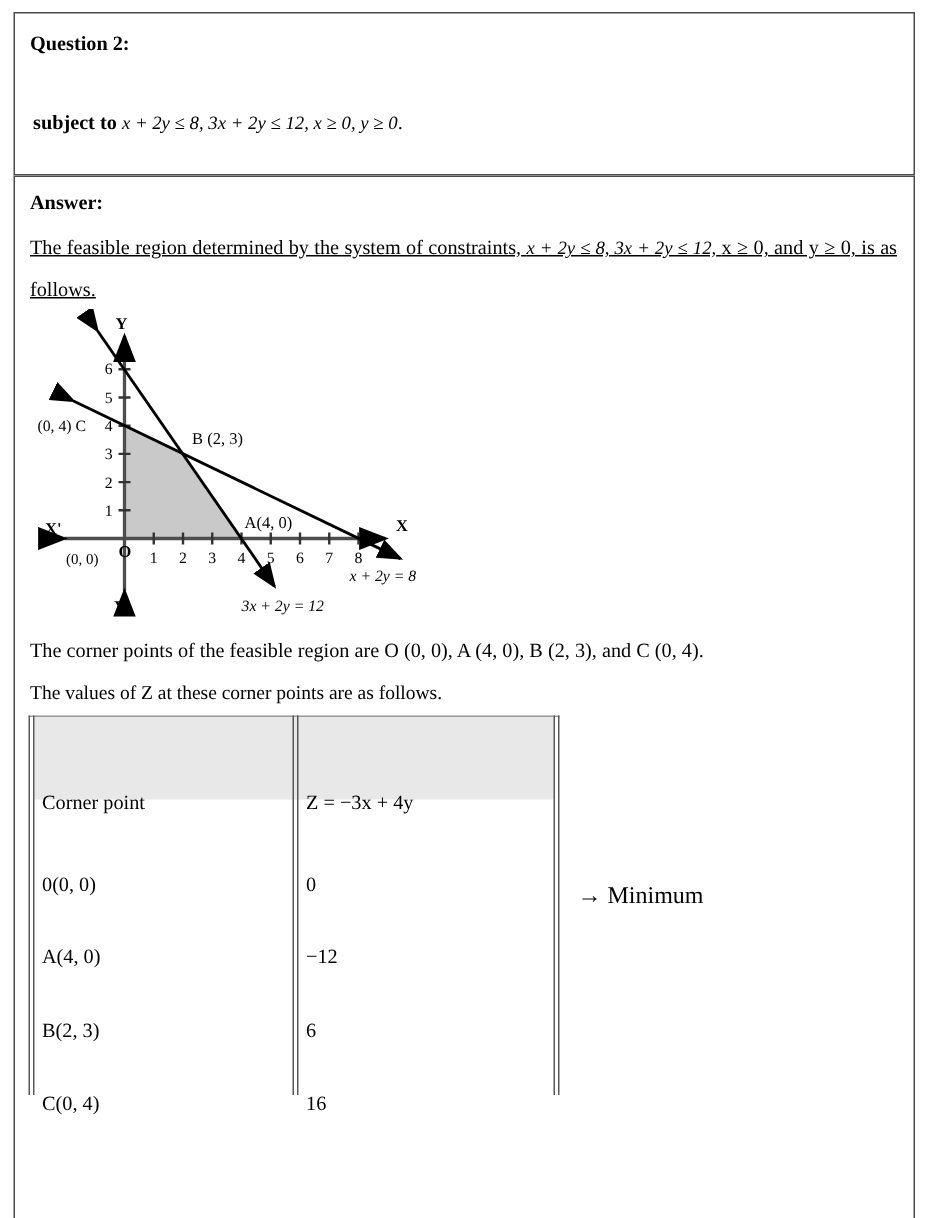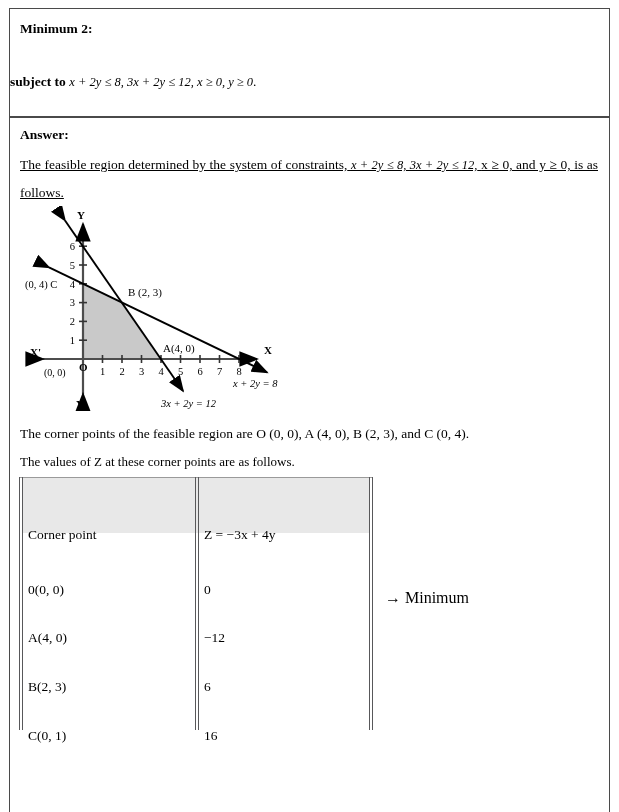--- a/index.html
+++ b/index.html
@@ -52,21 +52,21 @@
 
   .inline-math {
     font-family: "Liberation Serif", serif;
     font-style: italic;
     font-size: 12.5px;
   }
 
   
   .q-title   { left: 10px; top: 12px; }
   .q-minim   { left: 10px; top: 37px; }
-  .q-subject { left: 0; top: 65px; }
+  .q-subject { left: 12px; top: 65px; }
   .q-subject .lead { font-weight: bold; font-size: 13.5px; }
 
   
   .a-title { left: 10px; top: 9px; }
   .a-para1 {
     position: absolute;
     left: 10px;
     top: 33px;
     width: 578px;
     font-size: 13.5px;
@@ -174,21 +174,21 @@
     font-size: 16px;
     white-space: nowrap;
   }
 </style>
 </head>
 <body>
 
 <div class="page">
 
   <div class="panel panel-question">
-    <div class="q-line bold q-title">Minimum 2:</div>
+    <div class="q-line bold q-title">Question 2:</div>
     <div class="q-line q-subject">
       <span class="lead">subject to</span>
       <span class="inline-math">x + 2y ≤ 8, 3x + 2y ≤ 12, x ≥ 0, y ≥ 0</span><span>.</span>
     </div>
   </div>
 
   <div class="panel panel-answer">
 
     <div class="q-line bold a-title">Answer:</div>
 
@@ -291,20 +291,20 @@
 
       <div class="cell col1 row-0">0(0, 0)</div>
       <div class="cell col2 row-0">0</div>
 
       <div class="cell col1 row-A">A(4, 0)</div>
       <div class="cell col2 row-A">−12</div>
 
       <div class="cell col1 row-B">B(2, 3)</div>
       <div class="cell col2 row-B">6</div>
 
-      <div class="cell col1 row-C">C(0, 1)</div>
+      <div class="cell col1 row-C">C(0, 4)</div>
       <div class="cell col2 row-C">16</div>
 
       <div class="note-min">→ Minimum</div>
     </div>
 
   </div>
 </div>
 
 </body></html>

